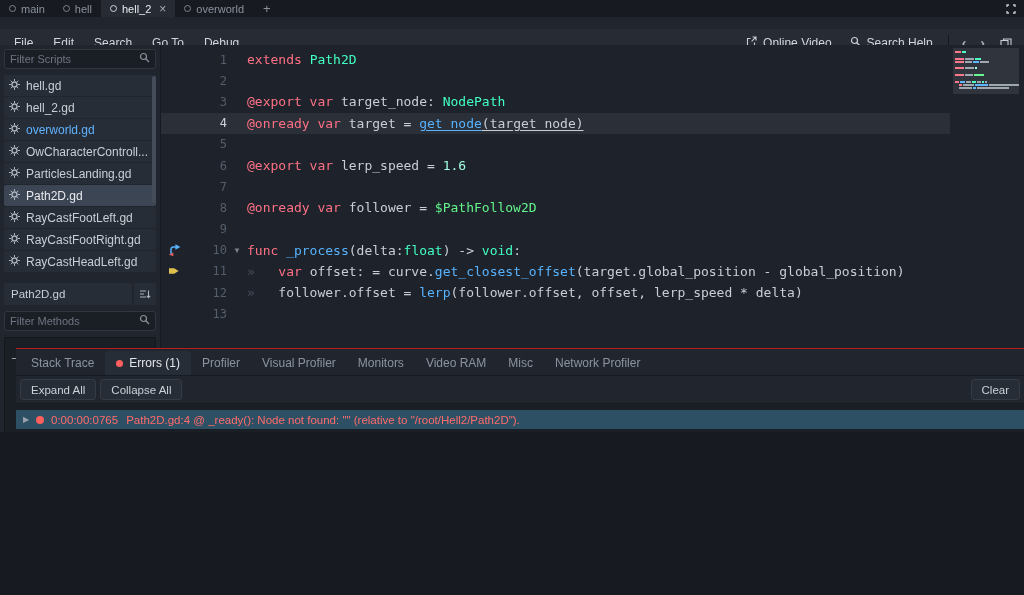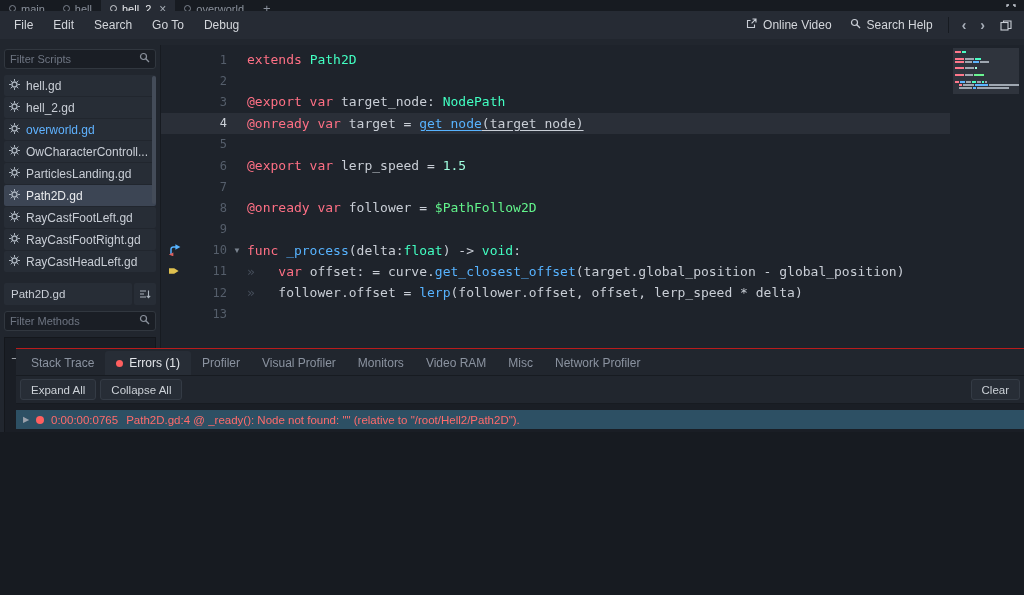--- a/index.html
+++ b/index.html
@@ -10,21 +10,21 @@
   #tabbar{position:absolute;left:0;top:0;right:0;height:17px;background:#171b21;display:flex;align-items:stretch;font-size:11px}
   #stabs{display:flex;align-items:stretch}
   .stab{display:flex;align-items:center;gap:5px;padding:0 9px;color:#8a919c;cursor:default}
   .stab.active{background:#262b34;color:#e9ebee}
   .stab-icon{width:7px;height:7px;border:1px solid currentColor;border-radius:50%;opacity:.85;flex:none}
   .stab-close{margin-left:3px;color:#a6adb6;font-size:12px;line-height:1}
   #newtab{display:flex;align-items:center;padding:0 10px;color:#8a919c;font-size:13px}
   #fullscreen{margin-left:auto;display:flex;align-items:center;padding:0 8px}
 
   
-  #menubar{position:absolute;left:0;top:11px;right:0;height:28px;background:#262b34;display:flex;align-items:center;padding:0 4px}
+  #menubar{position:absolute;left:0;top:29px;right:0;height:28px;background:#262b34;display:flex;align-items:center;padding:0 4px}
   #menu-items{display:flex;align-items:center}
   .menu-item{padding:3px 10px;color:#d3d6db}
   #menu-right{margin-left:auto;display:flex;align-items:center}
   .mtool{display:flex;align-items:center;gap:6px;padding:0 9px;color:#d3d6db}
   .vsep{width:1px;height:16px;background:#171b21;margin:0 6px}
   .navarrow{padding:0 7px;color:#a9b0ba;font-size:14px;font-weight:bold;line-height:1}
   .paneltool{padding:0 8px;display:flex;align-items:center}
 
   
   #main{position:absolute;left:0;top:45px;right:0;height:466px;display:flex}
@@ -277,21 +277,21 @@
           <div class="code-line">
             <span class="col-marker"></span>
             <span class="col-num">5</span>
             <span class="col-fold"></span>
             <span class="col-code"></span>
           </div>
           <div class="code-line">
             <span class="col-marker"></span>
             <span class="col-num">6</span>
             <span class="col-fold"></span>
-            <span class="col-code"><span class="tok-kw">@export var </span><span class="tok-txt">lerp_speed = </span><span class="tok-num">1.5</span></span>
+            <span class="col-code"><span class="tok-kw">@export var </span><span class="tok-txt">lerp_speed = </span><span class="tok-num">1.6</span></span>
           </div>
           <div class="code-line">
             <span class="col-marker"></span>
             <span class="col-num">7</span>
             <span class="col-fold"></span>
             <span class="col-code"></span>
           </div>
           <div class="code-line">
             <span class="col-marker"></span>
             <span class="col-num">8</span>

